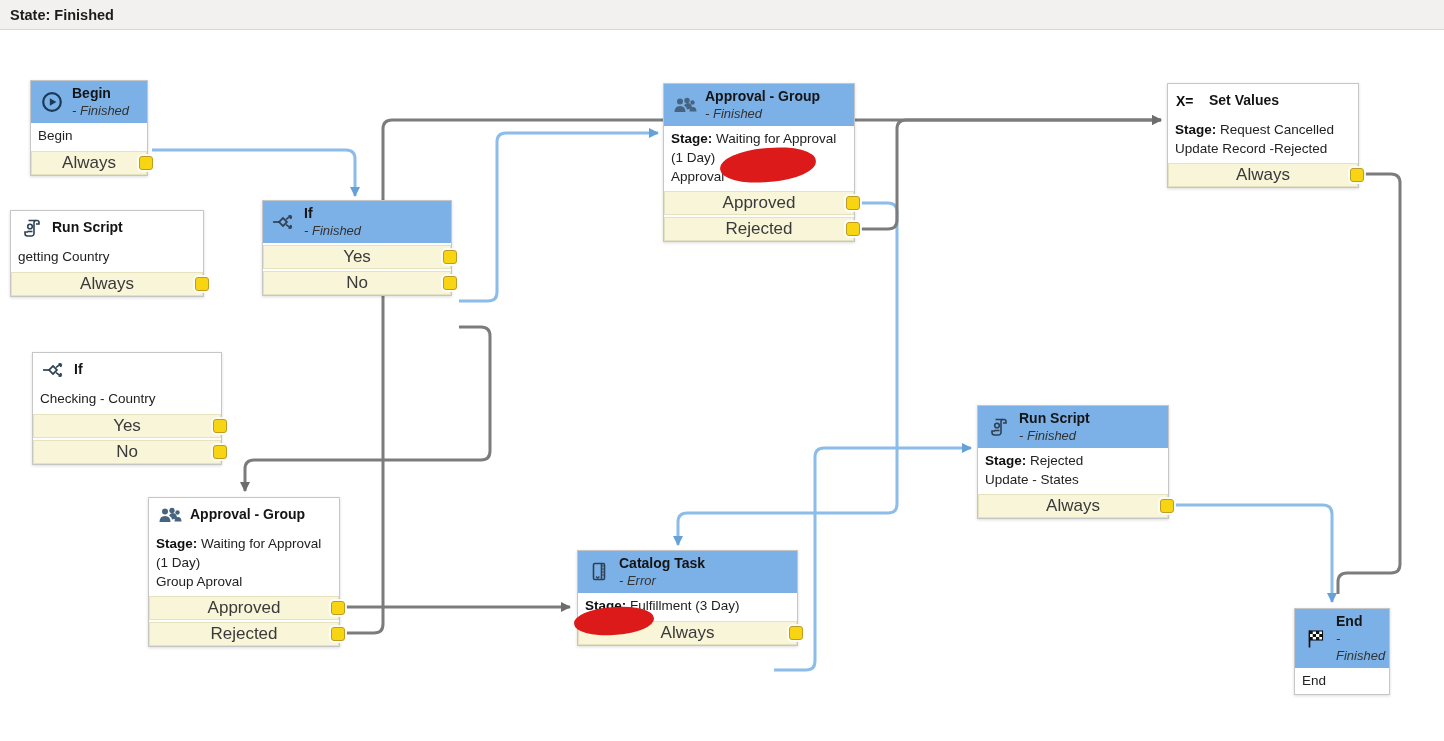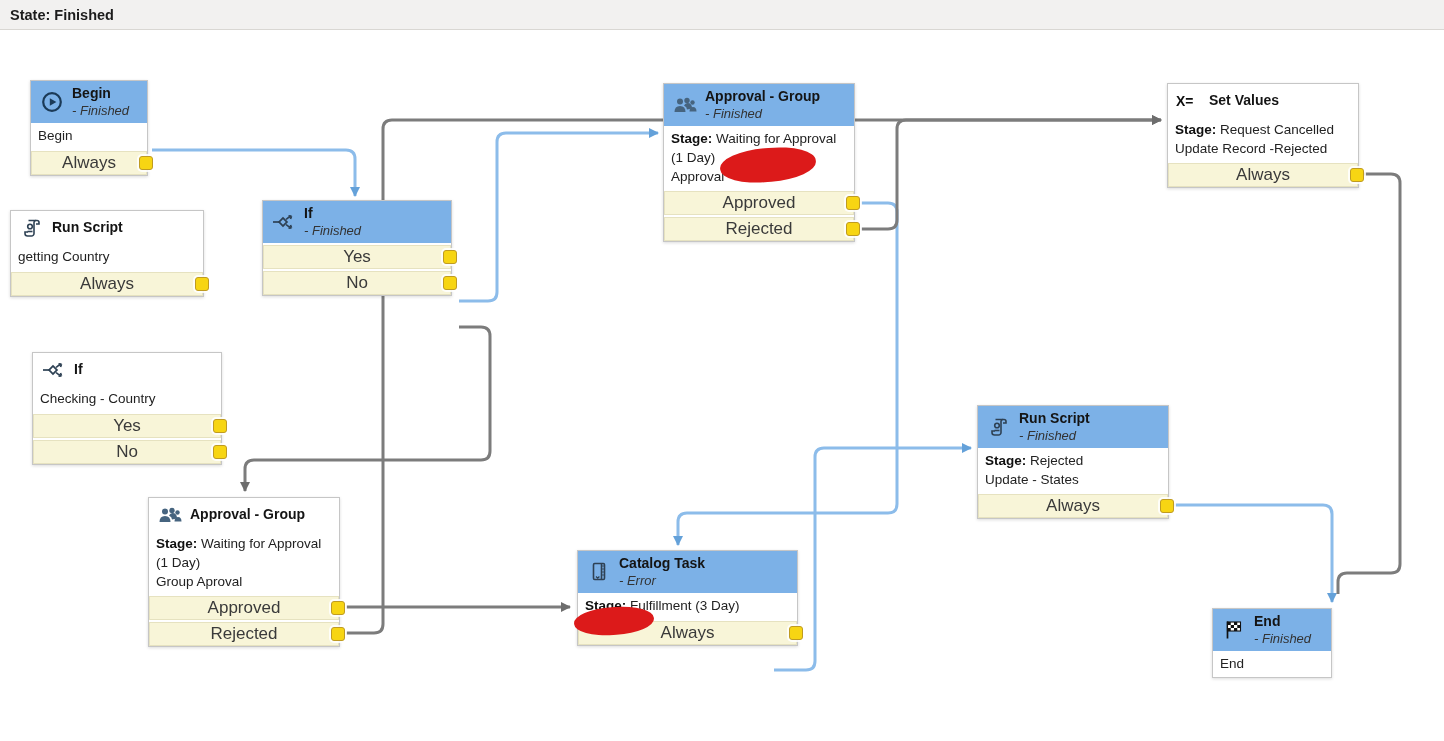--- a/index.html
+++ b/index.html
@@ -300,21 +300,21 @@
     </div>
     <div class="body">
       <div><b>Stage:</b><span> Rejected</span></div>
       <div><span>Update - States</span></div>
     </div>
     <div class="row">
       <span>Always</span>
       <span class="port"></span>
     </div>
   </div>
-<div class="node active" style="left: 1212px; top: 608px; width: 120px;">
+<div class="node active" style="left: 1294px; top: 608px; width: 96px;">
     <div class="hdr">
       <span class="icn">
         <svg width="22" height="22" viewBox="0 0 22 22">
           <path d="M4.5 2.5 v17" stroke="#111" stroke-width="1.7"></path>
           <rect x="4.5" y="3" width="13" height="9" fill="#fff" stroke="#111" stroke-width="1.1"></rect>
           <g fill="#111">
             <rect x="4.5" y="3" width="3.25" height="3"></rect>
             <rect x="11" y="3" width="3.25" height="3"></rect>
             <rect x="7.75" y="6" width="3.25" height="3"></rect>
             <rect x="14.25" y="6" width="3.25" height="3"></rect>

